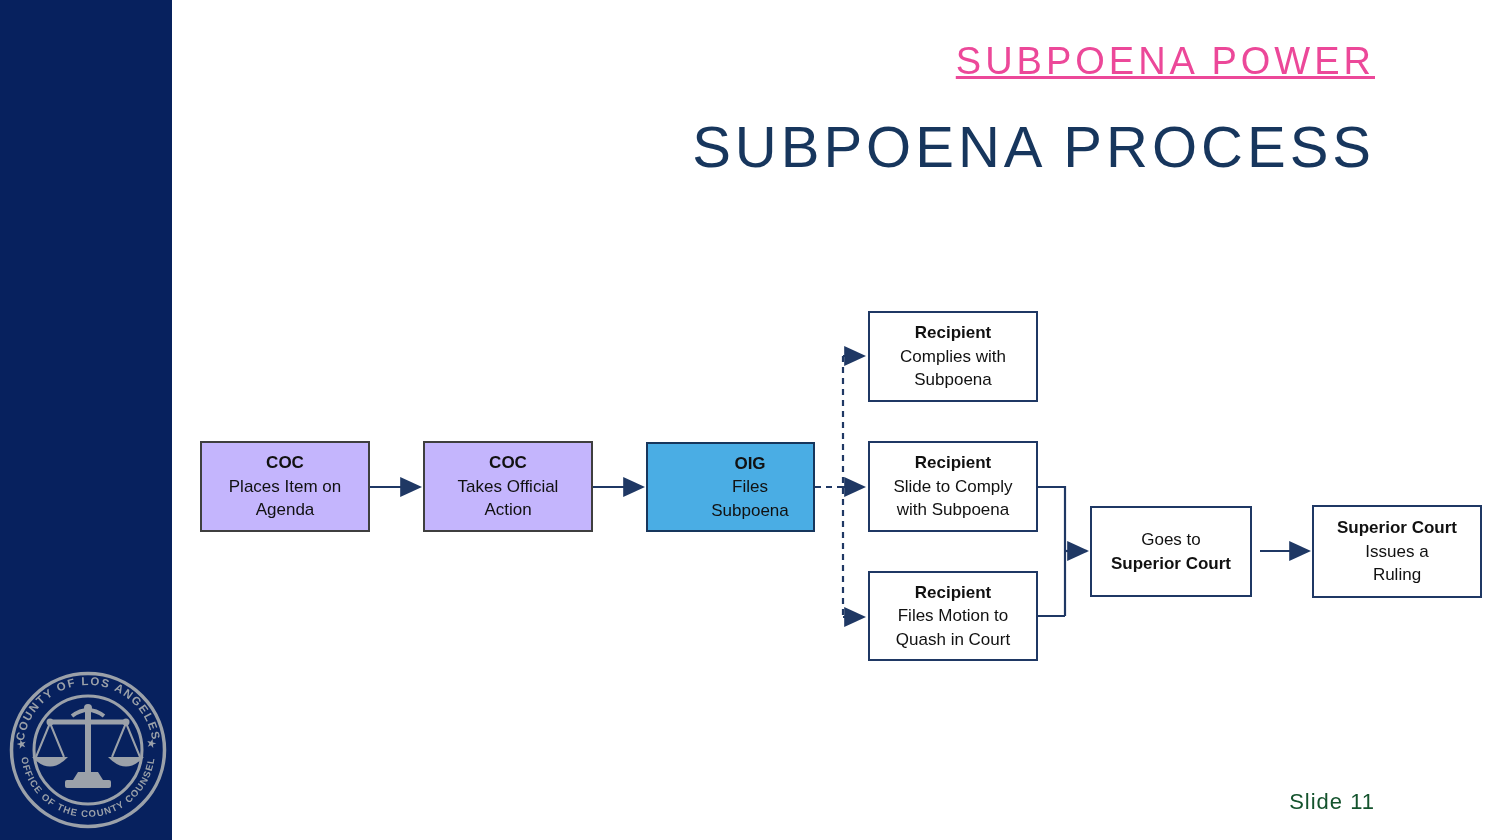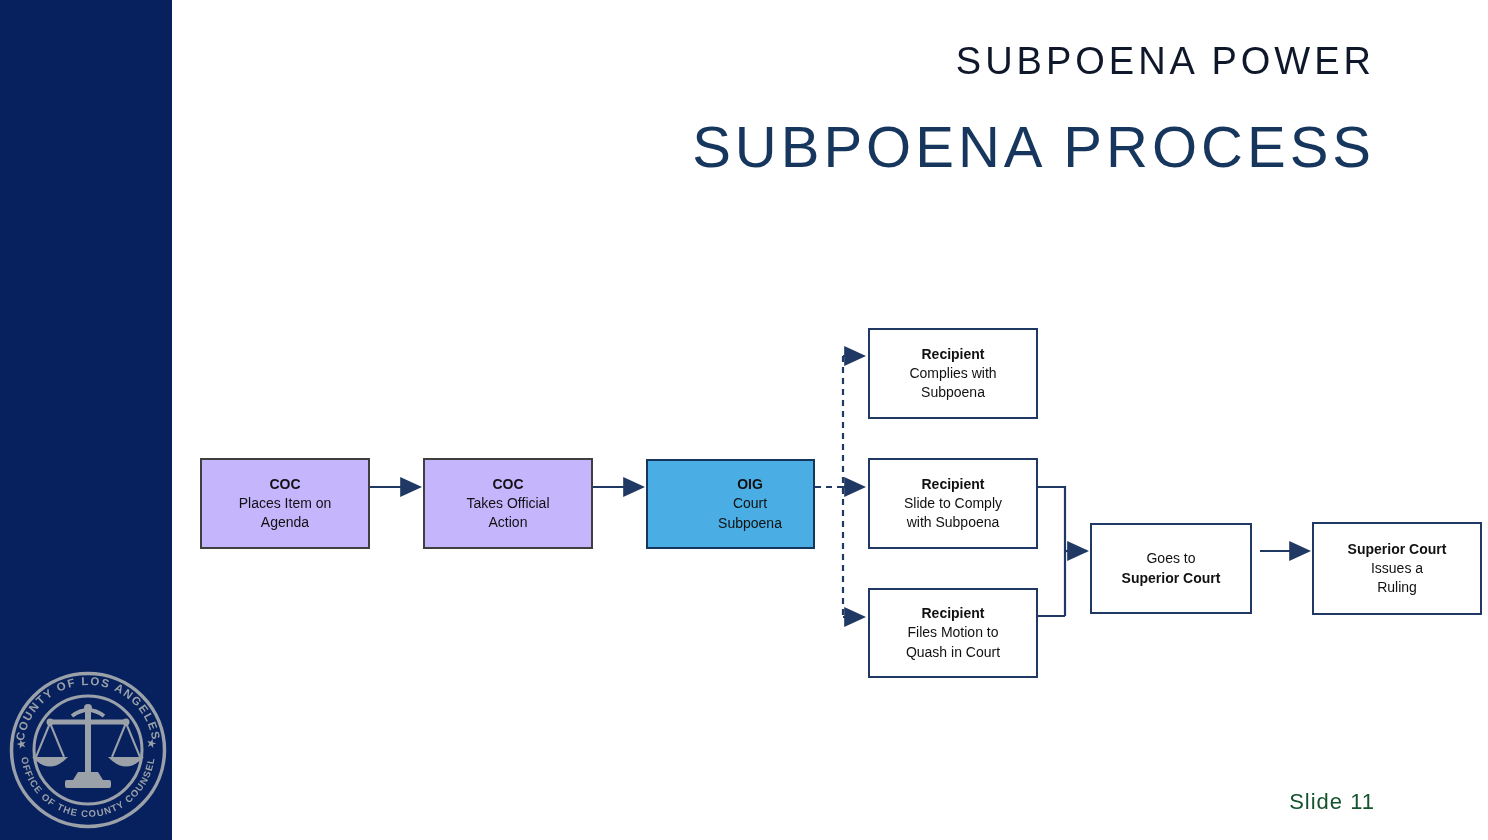--- a/index.html
+++ b/index.html
@@ -11,37 +11,37 @@
   
   #sidebar {
     position:absolute; left:0; top:0; width:172px; height:840px;
     background:#07215e;
   }
   #seal { position:absolute; left:8px; top:666px; }
 
   
   .eyebrow {
     position:absolute; top:40px; right:113px;
-    font-size:38px; letter-spacing:4px; color:#0f172a; white-space:nowrap;
+    font-size:38px; letter-spacing:4px; color:#ec4899; white-space:nowrap;text-decoration:underline;
   }
   .title {
     position:absolute; top:113px; right:113px;
     font-size:58px; letter-spacing:4px; color:#17365d; white-space:nowrap;text-align:right;
   }
   .slide-number {
     position:absolute; top:789px; right:113px;
     font-size:22px; letter-spacing:1px; color:#14532d; white-space:nowrap;
   }
 
   
   .node {
     position:absolute; display:flex; flex-direction:column;
     align-items:center; justify-content:center;
-    font-size:14px; line-height:1.38; color:#111; text-align:center;
-    z-index:2; padding:2px 4px;margin-top:17px;
+    font-size:17px; line-height:1.38; color:#111; text-align:center;
+    z-index:2; padding:2px 4px;
   }
   .node .b { font-weight:700; }
   .node.gray  { background:#c4b5fd; border:2.5px solid #3f3f3f; }
   .node.blue  { background:#4aade4; border:2px solid #17365c;padding-left:43px; }
   .node.white { background:#ffffff; border:2px solid #1f3864; }
 
   #connectors { position:absolute; left:0; top:0; z-index:1; pointer-events:none; }
 </style>
 </head>
 <body>
@@ -120,21 +120,21 @@
   </div>
 
   <div class="node gray" style="left:423px;top:441px;width:170px;height:91px">
     <div class="b">COC</div>
     <div>Takes Official</div>
     <div>Action</div>
   </div>
 
   <div class="node blue" style="left:646px;top:442px;width:169px;height:90px">
     <div class="b">OIG</div>
-    <div>Court</div>
+    <div>Files</div>
     <div>Subpoena</div>
   </div>
 
   <div class="node white" style="left:868px;top:311px;width:170px;height:91px">
     <div class="b">Recipient</div>
     <div>Complies with</div>
     <div>Subpoena</div>
   </div>
 
   <div class="node white" style="left:868px;top:441px;width:170px;height:91px">

